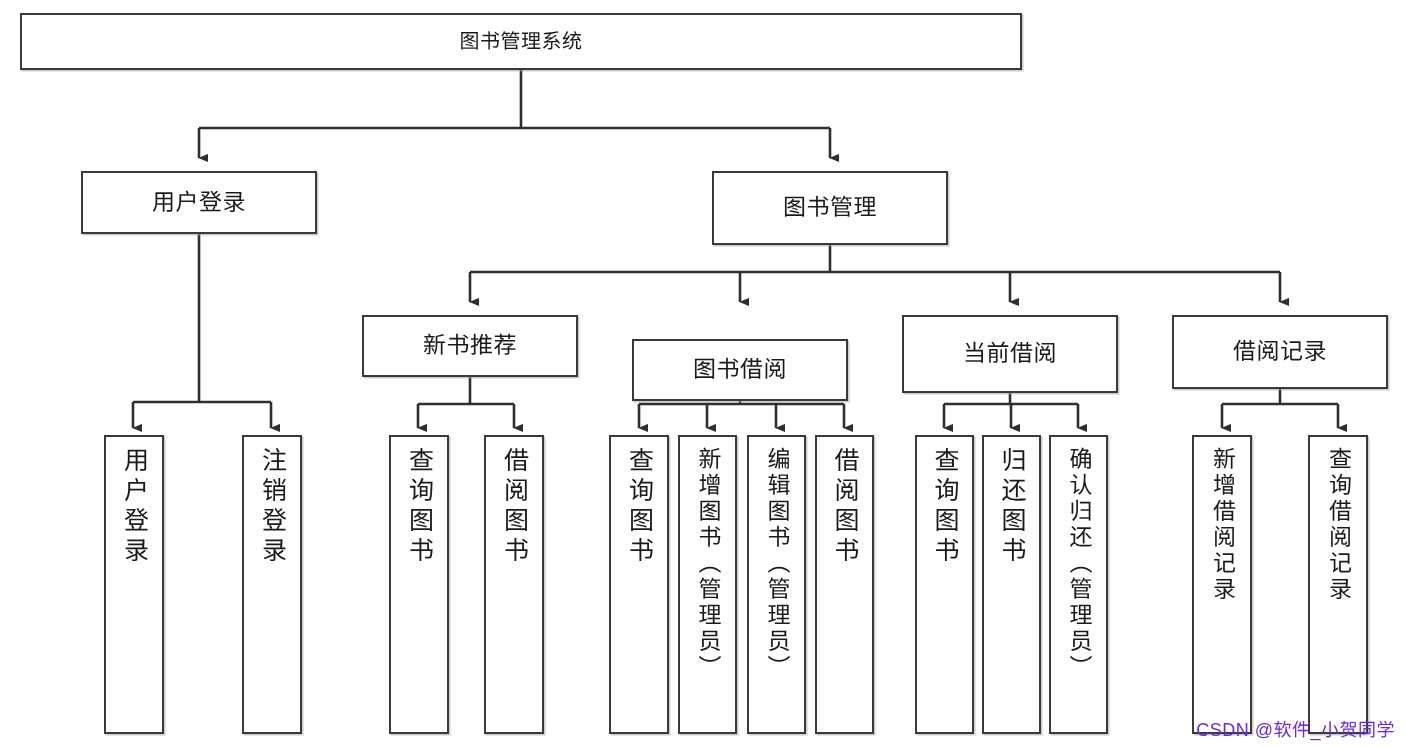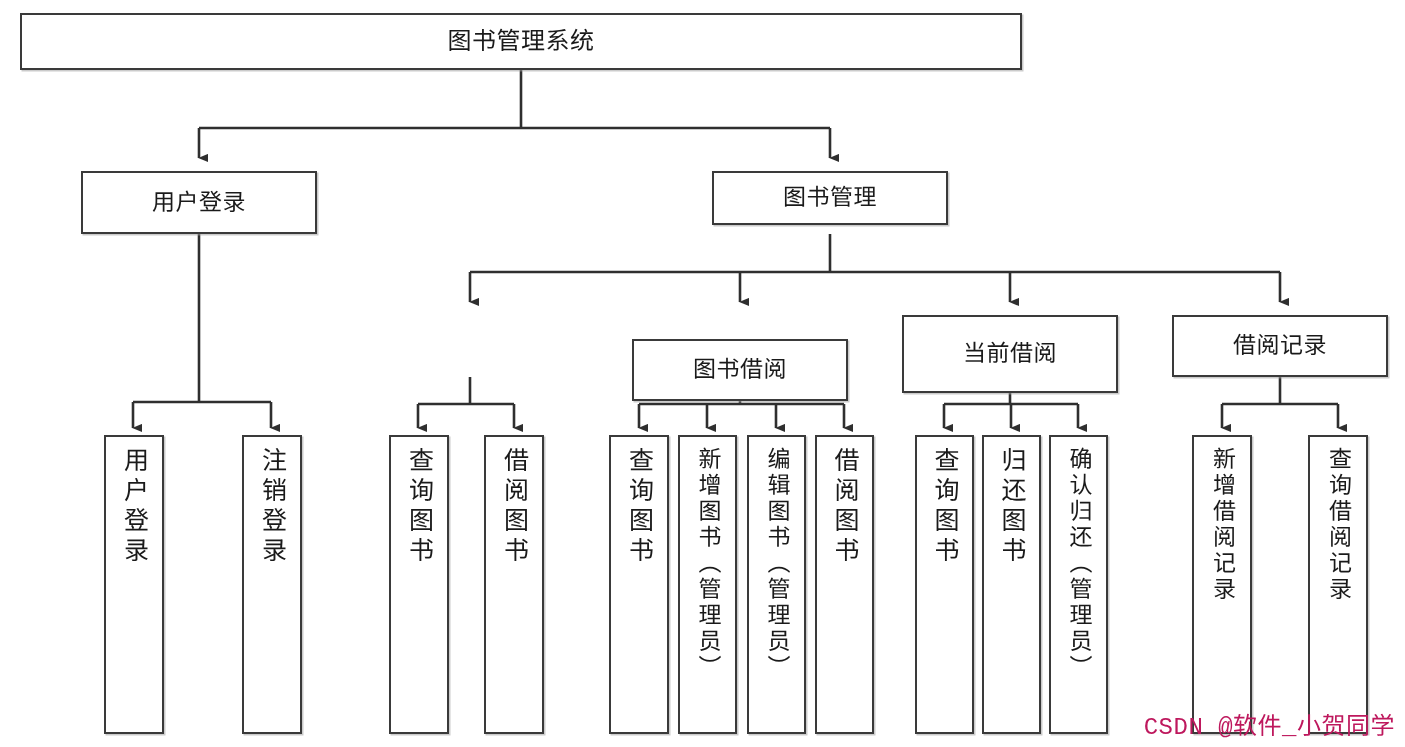--- a/index.html
+++ b/index.html
@@ -40,21 +40,21 @@
     color: #1a1a1a;
     letter-spacing: 0.5px;
     line-height: 1.12;
     text-align: center;
     white-space: nowrap;
   }
   .node.horiz .label {
     font-size: 23px;
   }
   .node.root .label {
-    font-size: 24px;
+    font-size: 20px;
   }
   .node.vert {
     align-items: flex-start;
     padding-top: 10px;
   }
   .node.vert .label {
     writing-mode: vertical-rl;
     text-orientation: upright;
     font-size: 25px;
     letter-spacing: 5px;
@@ -62,26 +62,26 @@
     white-space: nowrap;
   }
   .node.vert.small .label {
     font-size: 23px;
     letter-spacing: 3px;
   }
   #watermark {
     position: absolute;
     right: 10px;
     bottom: 6px;
-    font-size: 24px;
-    color: #be185d;
+    font-size: 18px;
+    color: #6d28d9;
     letter-spacing: 0.5px;
     z-index: 5;
     white-space: nowrap;
-    font-family: Liberation Mono, monospace;
+    font-family: Liberation Sans, sans-serif;
   }
 </style>
 </head>
 <body>
 
 <div id="canvas">
 
   <svg id="wires" viewBox="0 0 1405 747">
     <defs>
       <marker id="arrow" markerWidth="9" markerHeight="10" refX="4.2" refY="9.2" orient="auto" markerUnits="userSpaceOnUse">
@@ -132,31 +132,34 @@
     </g>
   </svg>
 
   <div class="node horiz root" style="left:20px; top:13px; width:1002px; height:57px;">
     <span class="label">图书管理系统</span>
   </div>
 
   <div class="node horiz" style="left:81px; top:171px; width:236px; height:63px;">
     <span class="label">用户登录</span>
   </div>
-  <div class="node horiz" style="left:712px; top:171px; width:236px; height:54px;">
+  <div class="node horiz" style="left:712px; top:171px; width:236px; height:74px;">
     <span class="label">图书管理</span>
   </div>
 
+  <div class="node horiz" style="left:362px; top:315px; width:216px; height:62px;">
+    <span class="label">新书推荐</span>
+  </div>
   <div class="node horiz" style="left:632px; top:315px; width:216px; height:62px;margin-top:24px;">
     <span class="label">图书借阅</span>
   </div>
   <div class="node horiz" style="left:902px; top:315px; width:216px; height:78px;">
     <span class="label">当前借阅</span>
   </div>
-  <div class="node horiz" style="left:1172px; top:315px; width:216px; height:62px;">
+  <div class="node horiz" style="left:1172px; top:315px; width:216px; height:74px;">
     <span class="label">借阅记录</span>
   </div>
 
   <div class="node vert" style="left:104px; top:435px; width:60px; height:299px;">
     <span class="label">用户登录</span>
   </div>
   <div class="node vert" style="left:242px; top:435px; width:60px; height:299px;">
     <span class="label">注销登录</span>
   </div>
 

